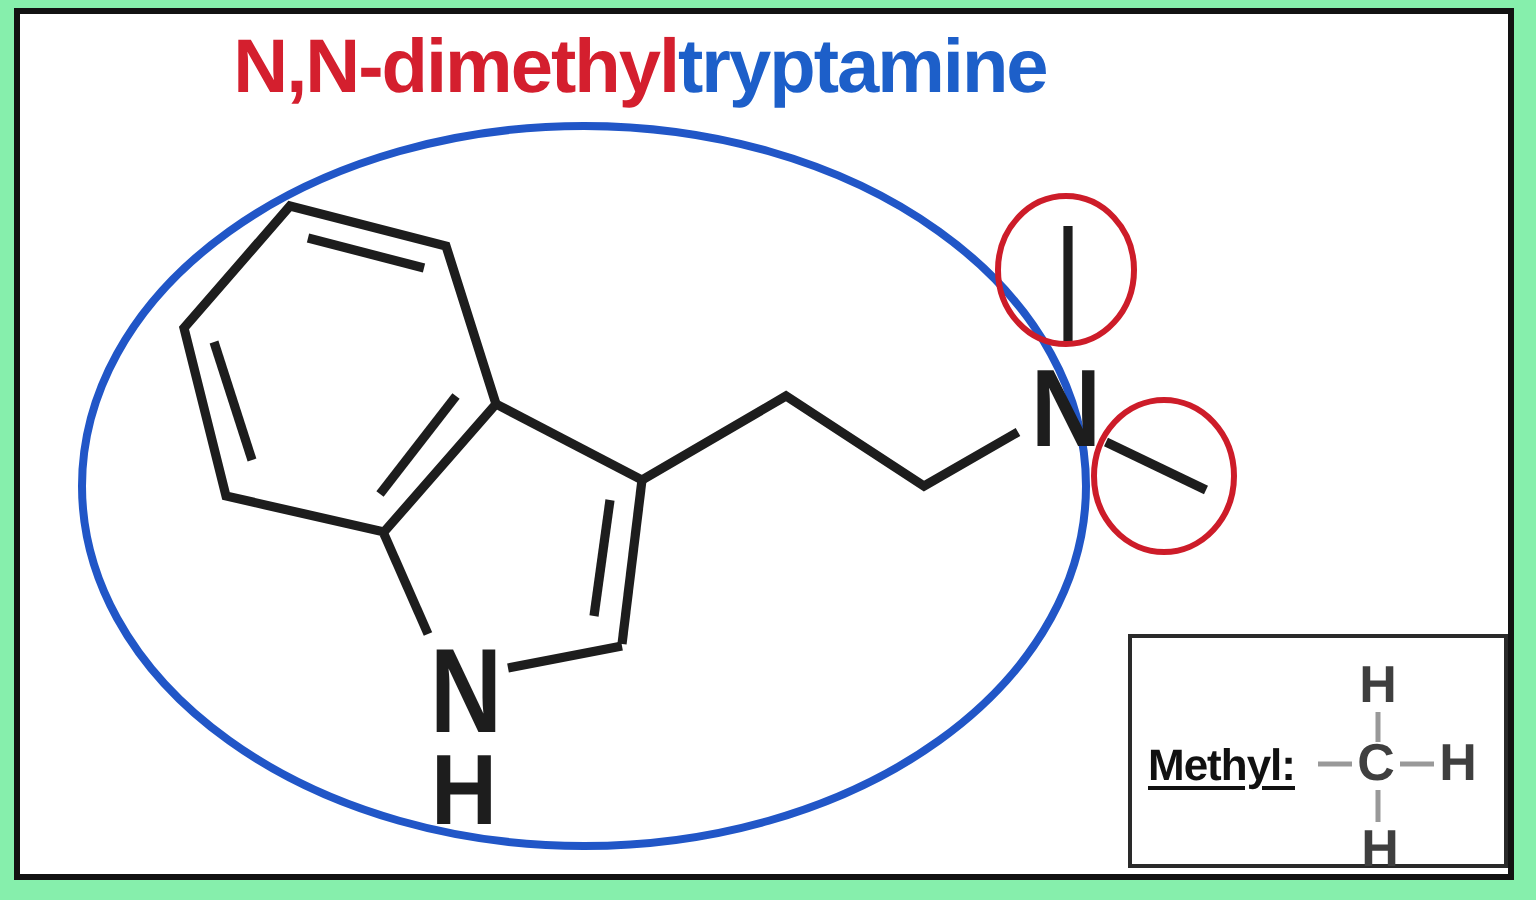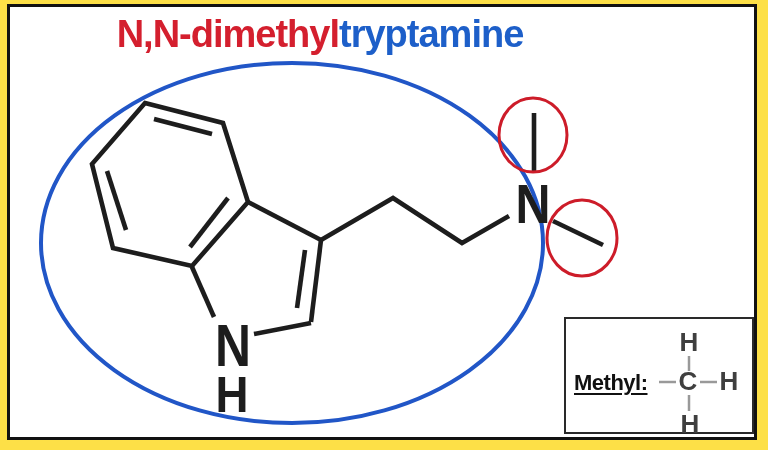--- a/index.html
+++ b/index.html
@@ -1,17 +1,17 @@
 <!DOCTYPE html>
 <html><head>
 <meta charset="utf-8">
 <style>
   html,body{margin:0;padding:0;background:#ffffff;}
   .stage{
-    position:relative;width:768px;height:450px;background:#fde047;
+    position:relative;width:768px;height:450px;background:#86efac;
     font-family:"Liberation Sans",sans-serif;overflow:hidden;
   }
   .frame{
     position:absolute;left:7px;top:4px;width:750px;height:436px;
     border:3px solid #121212;box-sizing:border-box;background:#ffffff;
   }
   .title{
     position:absolute;left:0;top:13px;width:640px;text-align:center;
     font-size:38px;font-weight:700;letter-spacing:-1px;white-space:nowrap;
   }

